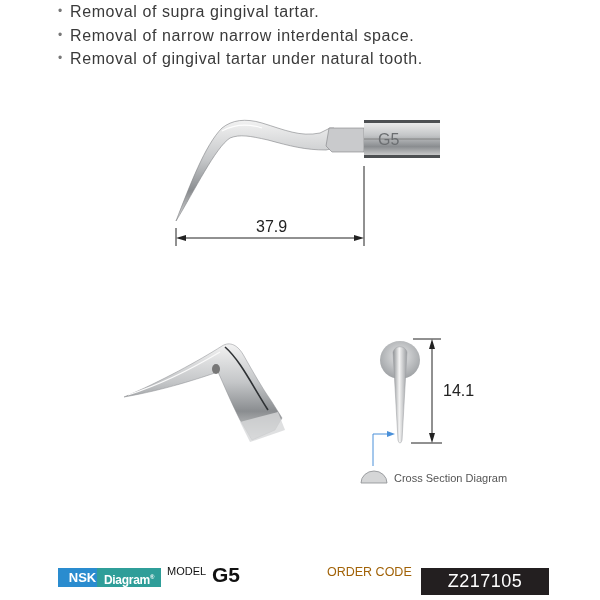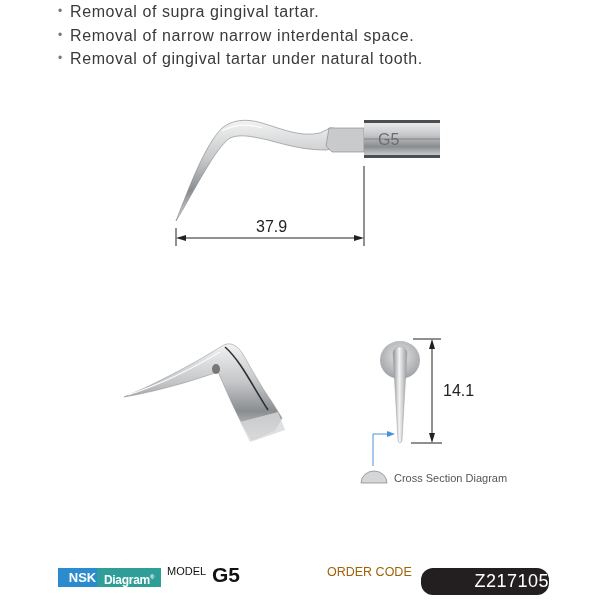--- a/index.html
+++ b/index.html
@@ -13,21 +13,21 @@
     .cs-label { position:absolute; font-size:11px; color:#555; }
     .brand { position:absolute; top:568px; height:19px; color:#fff; font-weight:bold; font-size:13px;
              line-height:19px; text-align:center; }
     .nsk { left:58px; width:49px; background:#2a8ccf; }
     .satelec { left:97px; width:64px; background:#2f9e99; font-size:12px; letter-spacing:-0.3px; }
     .satelec sup { font-size:6px; }
     .model-lbl { position:absolute; left:167px; top:565px; font-size:11px; color:#111; }
     .model-g5 { position:absolute; left:192px; top:563px; font-size:21px; font-weight:bold; color:#111; }
     .order-lbl { position:absolute; left:327px; top:565px; font-size:12.5px; color:#a16207; }
     .order-box { position:absolute; left:421px; top:568px; width:128px; height:27px; background:#231f20;
-                 color:#fff; font-size:18px; line-height:27px; text-align:right; letter-spacing:0.5px;border-radius:12px; }
+                 color:#fff; font-size:18px; line-height:27px; text-align:center; letter-spacing:0.5px; }
   </style>
 </head>
 <body>
 
 <ul class="bullets">
   <li><span class="dot">•</span><span>Removal of supra gingival tartar.</span></li>
   <li><span class="dot">•</span><span>Removal of narrow narrow interdental space.</span></li>
   <li><span class="dot">•</span><span>Removal of gingival tartar under natural tooth.</span></li>
 </ul>
 

